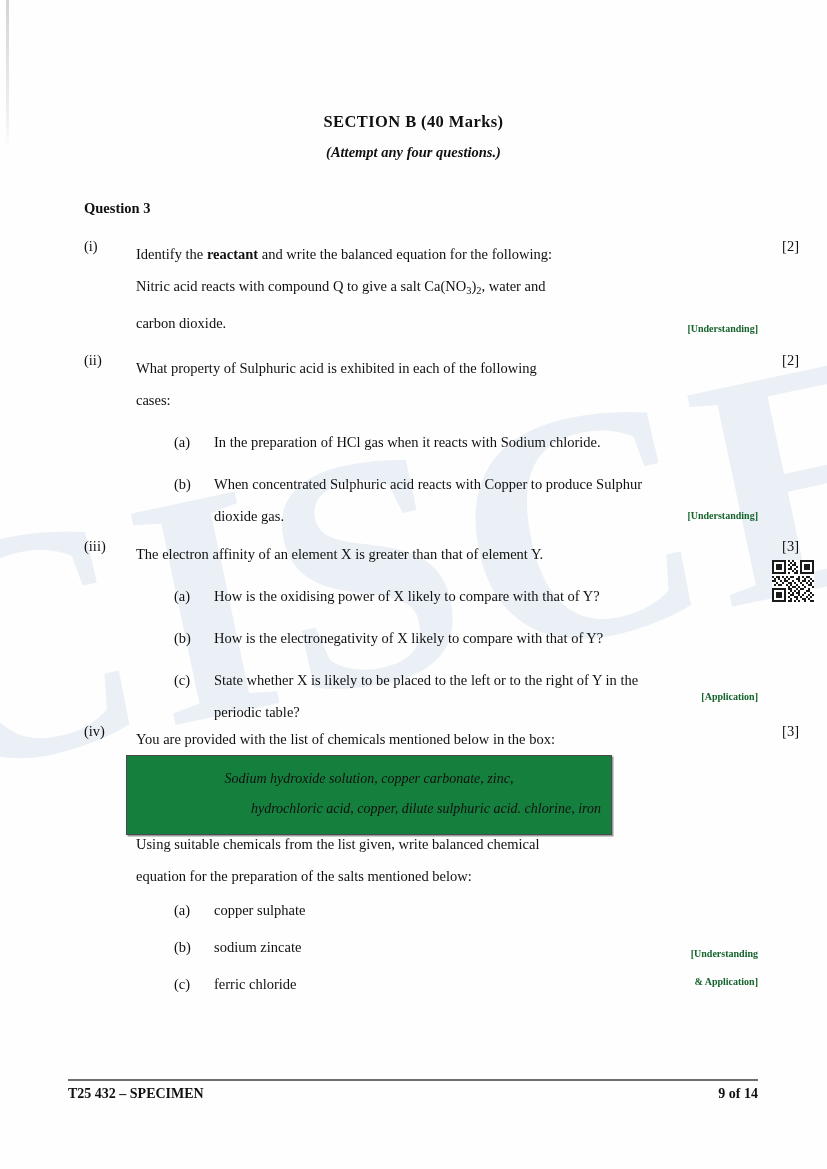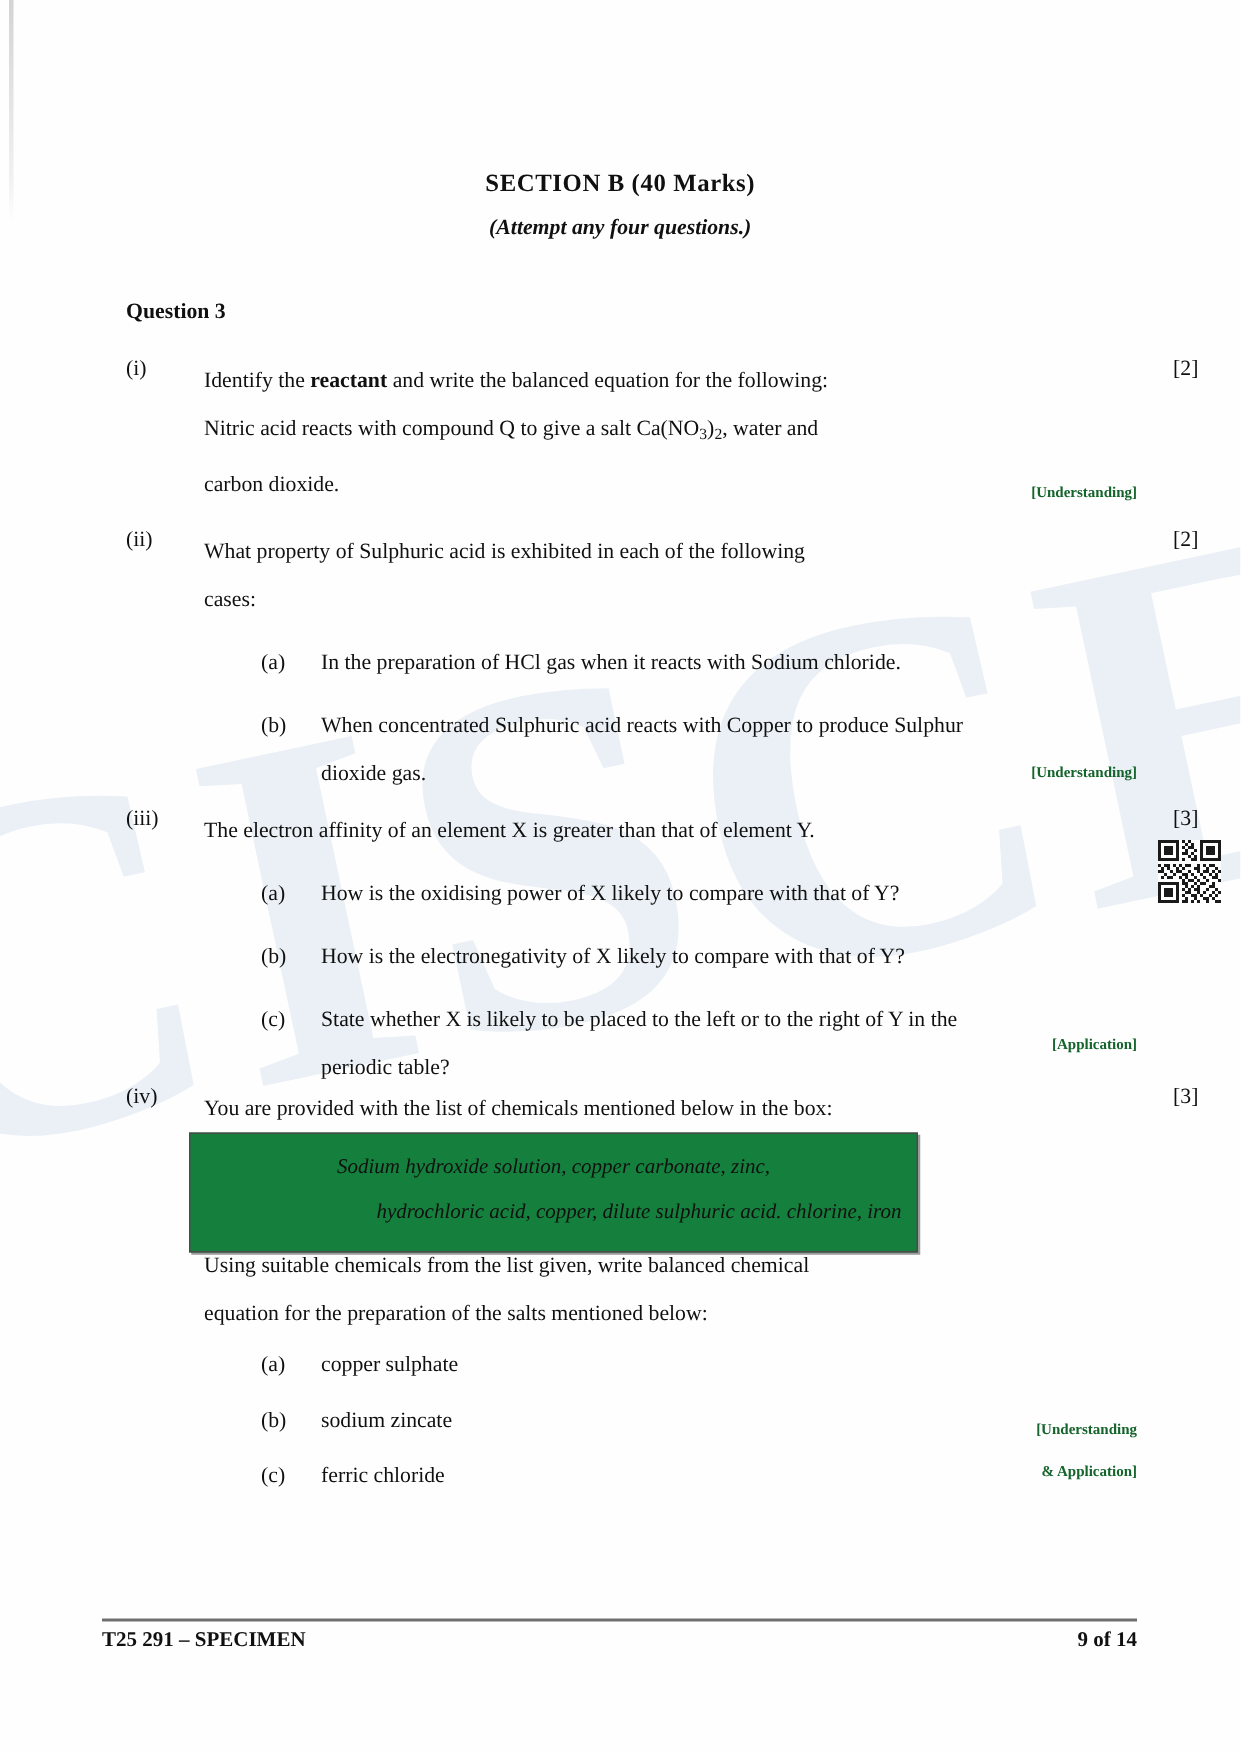--- a/index.html
+++ b/index.html
@@ -419,17 +419,17 @@
           <rect x="8" y="20" width="2" height="1"></rect>
             <rect x="11" y="20" width="1" height="1"></rect>
           <rect x="13" y="20" width="1" height="1"></rect>
             <rect x="16" y="20" width="1" height="1"></rect>
           <rect x="19" y="20" width="2" height="1"></rect>
         </g>
       </svg>
     </div>
 
     <div class="footer-rule"></div>
-    <div class="footer-left">T25 291 – SPECIMEN</div>
+    <div class="footer-left">T25 432 – SPECIMEN</div>
     <div class="footer-right">9 of 14</div>
 
   </div>
 </div>
 
 </body></html>

